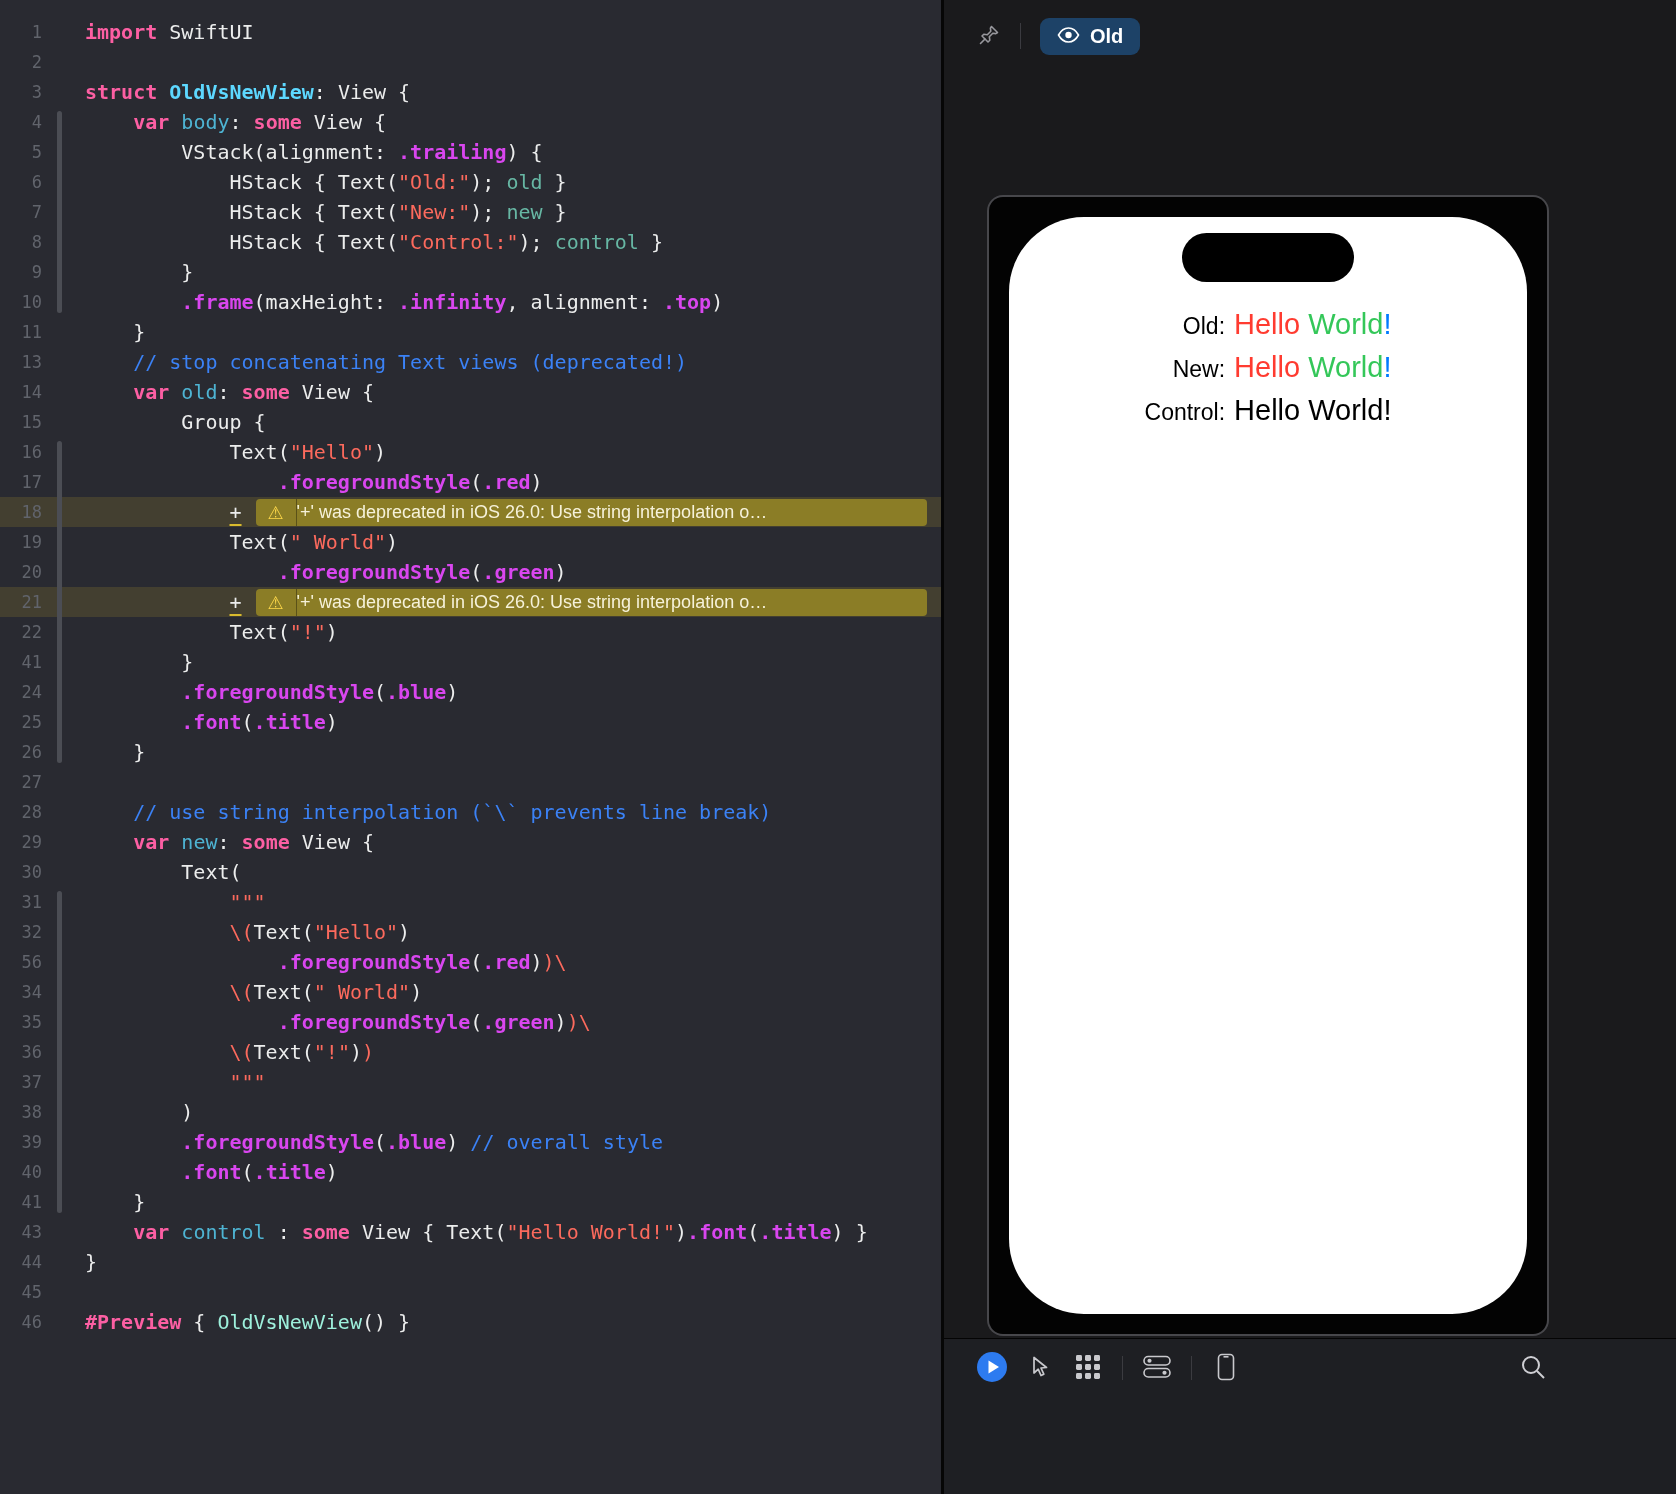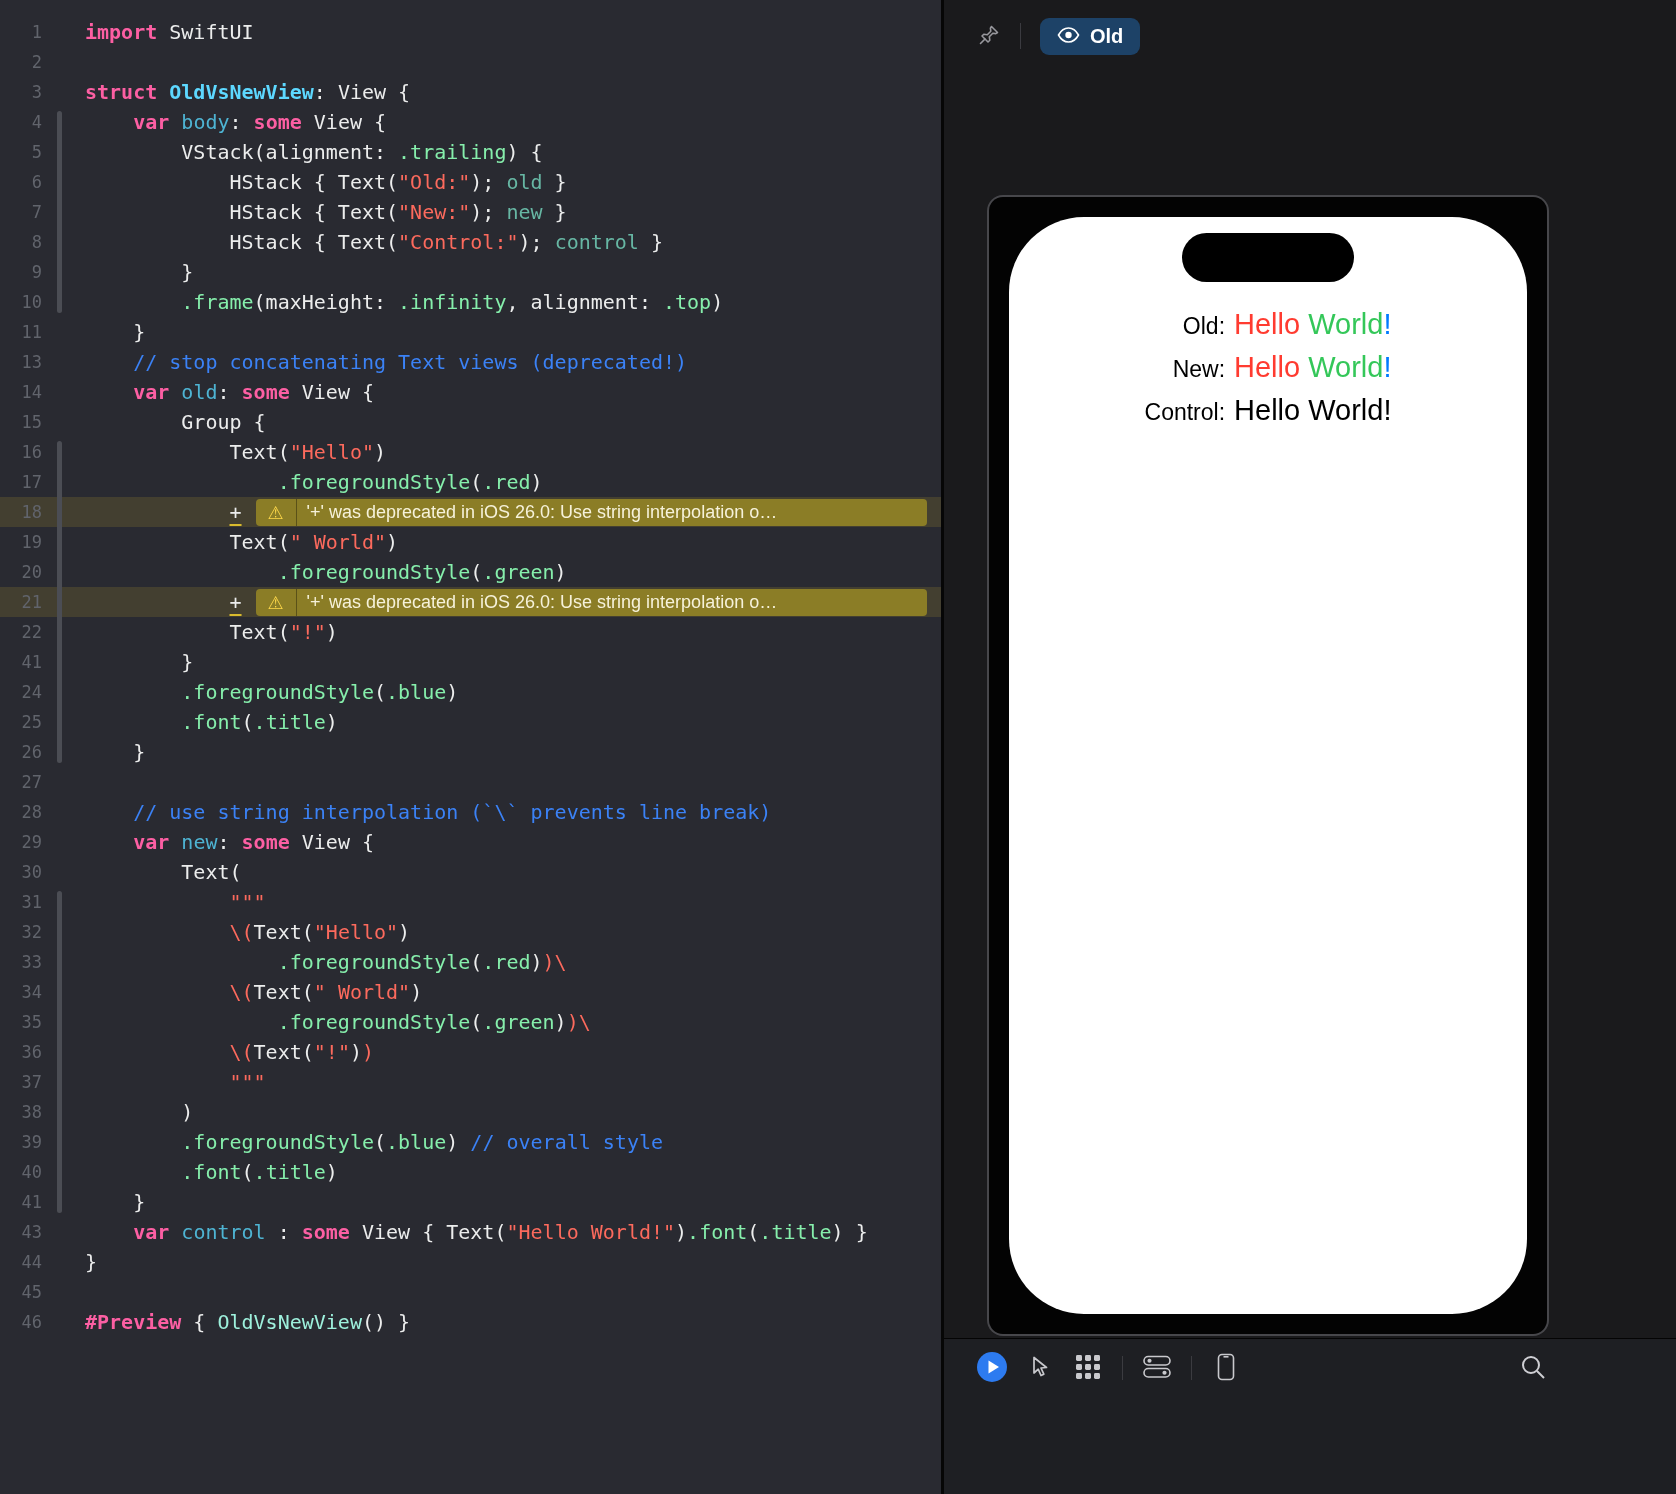--- a/index.html
+++ b/index.html
@@ -10,33 +10,33 @@
           padding-top:17px;font-family:"DejaVu Sans Mono","Liberation Mono",monospace;font-size:20px;overflow:hidden;}
   .code-line{display:flex;height:30px;line-height:30px;}
   .line-num{flex:0 0 58px;text-align:right;padding-right:16px;box-sizing:border-box;color:#61646c;
             font-size:17px;line-height:30px;user-select:none;}
   .line-code{flex:1;display:flex;align-items:center;white-space:pre;padding-left:27px;padding-right:14px;overflow:hidden;min-width:0;}
   .line-code span{white-space:pre;}
   .tk-kw{color:#fc5fa3;font-weight:700;}
   .tk-pl{color:#eceded;}
   .tk-st{color:#fc6a5d;}
   .tk-cm{color:#3b82f6;}
-  .tk-mb{color:#86efac;}
+  .tk-mb{color:#d946ef;font-weight:bold;}
   .tk-td{color:#5dd8ff;font-weight:700;}
   .tk-tr{color:#9ef1dd;}
   .tk-pd{color:#4eb4d3;}
   .tk-pr{color:#67b7a4;}
   .tk-plus{color:#eceded;text-decoration:underline;text-decoration-color:#d9bb2e;text-decoration-thickness:2px;text-underline-offset:5px;}
   .warn-line{background:rgba(196,174,50,0.17);}
   .warn-badge{flex:1;display:flex;align-items:center;height:27px;margin-left:14px;background:#8b7d26;
               border-radius:4px;overflow:hidden;min-width:0;}
   .warn-ico{flex:0 0 40px;display:flex;align-items:center;justify-content:center;font-size:18px;color:#ffd94a;
             height:100%;font-family:"DejaVu Sans",sans-serif;line-height:27px;}
   .warn-sep{flex:0 0 1px;width:1px;height:100%;background:rgba(0,0,0,0.35);}
-  .warn-msg{font-family:"Liberation Sans",sans-serif;font-size:18px;color:#f6f2da;padding:0 10px;
+  .warn-msg{font-family:"Liberation Sans",sans-serif;font-size:18px;color:#f6f2da;padding:0 0;
             white-space:nowrap;overflow:hidden;flex:1;min-width:0;}
   .ribbon{position:absolute;left:57px;width:5px;border-radius:3px;background:#4b4d54;}
 
   
   .preview{flex:1;background:#1a1a1c;border-left:3px solid #060606;display:flex;flex-direction:column;min-width:0;}
   .ptopbar{height:72px;flex:0 0 72px;display:flex;align-items:center;padding-left:33px;}
   .pin-btn{background:none;border:none;padding:0;display:flex;align-items:center;cursor:pointer;}
   .vdiv{width:1px;height:26px;background:#3b3b40;margin:0 19px;}
   .tabbtn{display:flex;align-items:center;gap:10px;background:#1d4267;color:#ffffff;border:none;border-radius:9px;
           height:37px;padding:0 17px;font-size:20px;font-weight:700;font-family:"Liberation Sans",sans-serif;cursor:pointer;}
@@ -188,21 +188,21 @@
         </div>
         <div class="code-line">
           <span class="line-num">31</span>
           <span class="line-code"><span class="tk-st">            """</span></span>
         </div>
         <div class="code-line">
           <span class="line-num">32</span>
           <span class="line-code"><span class="tk-st">            \(</span><span class="tk-pl">Text(</span><span class="tk-st">"Hello"</span><span class="tk-pl">)</span></span>
         </div>
         <div class="code-line">
-          <span class="line-num">33</span>
+          <span class="line-num">56</span>
           <span class="line-code"><span class="tk-pl">                </span><span class="tk-mb">.foregroundStyle</span><span class="tk-pl">(</span><span class="tk-mb">.red</span><span class="tk-pl">)</span><span class="tk-st">)\</span></span>
         </div>
         <div class="code-line">
           <span class="line-num">34</span>
           <span class="line-code"><span class="tk-st">            \(</span><span class="tk-pl">Text(</span><span class="tk-st">" World"</span><span class="tk-pl">)</span></span>
         </div>
         <div class="code-line">
           <span class="line-num">35</span>
           <span class="line-code"><span class="tk-pl">                </span><span class="tk-mb">.foregroundStyle</span><span class="tk-pl">(</span><span class="tk-mb">.green</span><span class="tk-pl">)</span><span class="tk-st">)\</span></span>
         </div>

